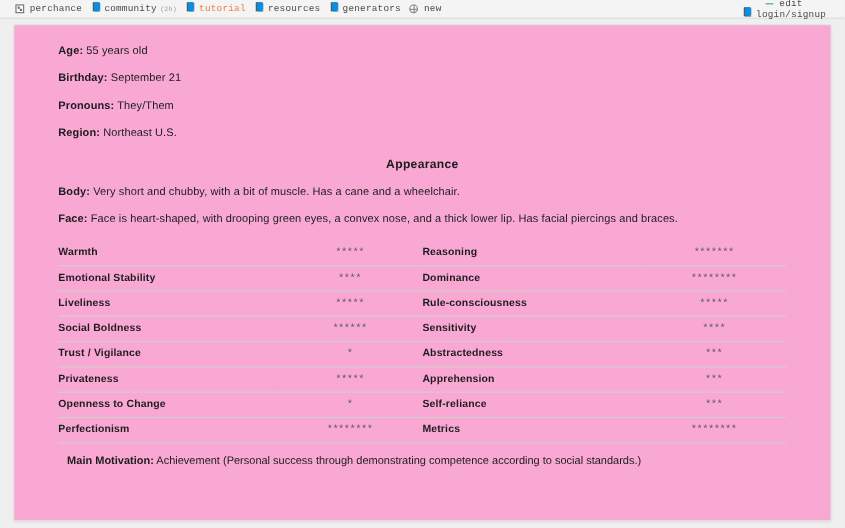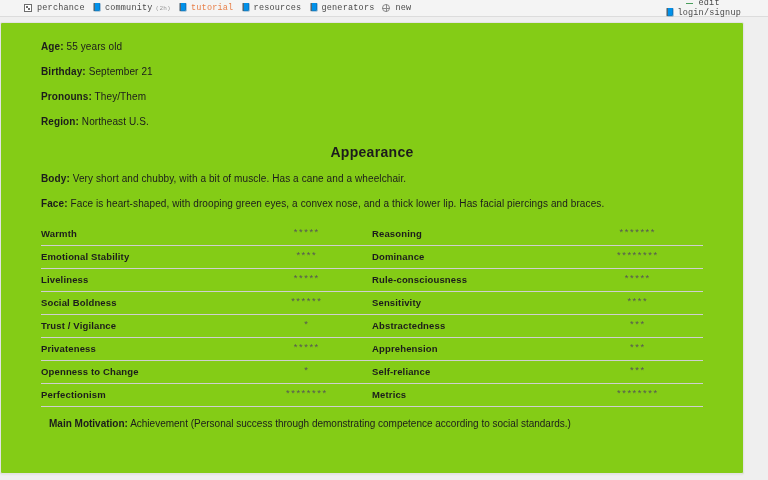--- a/index.html
+++ b/index.html
@@ -11,21 +11,21 @@
     font-family: "Liberation Sans", sans-serif;
   }
 
   
   #topnav {
     height: 17px;
     background: #f4f4f4;
     border-bottom: 1px solid #dcdcdc;
     display: flex;
     align-items: center;
-    padding: 0 22px;
+    padding: 0 12px;
     font-family: "Liberation Mono", monospace;
     font-size: 8.5px;
     color: #4a4a4a;
     white-space: nowrap;
     user-select: none;
   }
   #topnav .nav-left { display: flex; align-items: center; gap: 0px; }
   #topnav .nav-right { margin-left: auto; display: flex; align-items: center; flex-direction: column; }
   .nav-item {
     display: inline-flex;
@@ -69,23 +69,23 @@
     width: 1px; height: 8px; border-left: 1px solid #8a8a8a;
   }
   .globe-icon::after {
     content:""; position:absolute; left: -1px; top: 2.5px;
     width: 8px; height: 1px; border-top: 1px solid #8a8a8a;
   }
 
   
   #card {
     position: absolute;
-    left: 0; top: 22px;
+    left: 12px; top: 22px;
     width: 744px; height: 452px;
-    background: #84cc16;
+    background: #f9a8d4;
     border: 1px solid #e3e3e3;
     border-radius: 2px;
     box-shadow: 0 1px 2px rgba(0,0,0,.05);
     overflow: hidden;
   }
   #sheet {
     padding: 18px 40px 10px 40px;
     font-size: 10px;
     color: #1c1c1c;
   }
@@ -93,21 +93,21 @@
   .attr-line {
     margin: 0 0 13px 0;
     font-size: 10px;
     line-height: 12px;
     letter-spacing: .1px;
   }
   .attr-line b { font-weight: bold; }
 
   h2.section {
     text-align: center;
-    font-size: 14px;
+    font-size: 11px;
     font-weight: bold;
     margin: 16px 0 13px 0;
     letter-spacing: .3px;
   }
 
   table.metrics {
     width: 100%;
     border-collapse: collapse;
     margin-top: 4px;
   }

